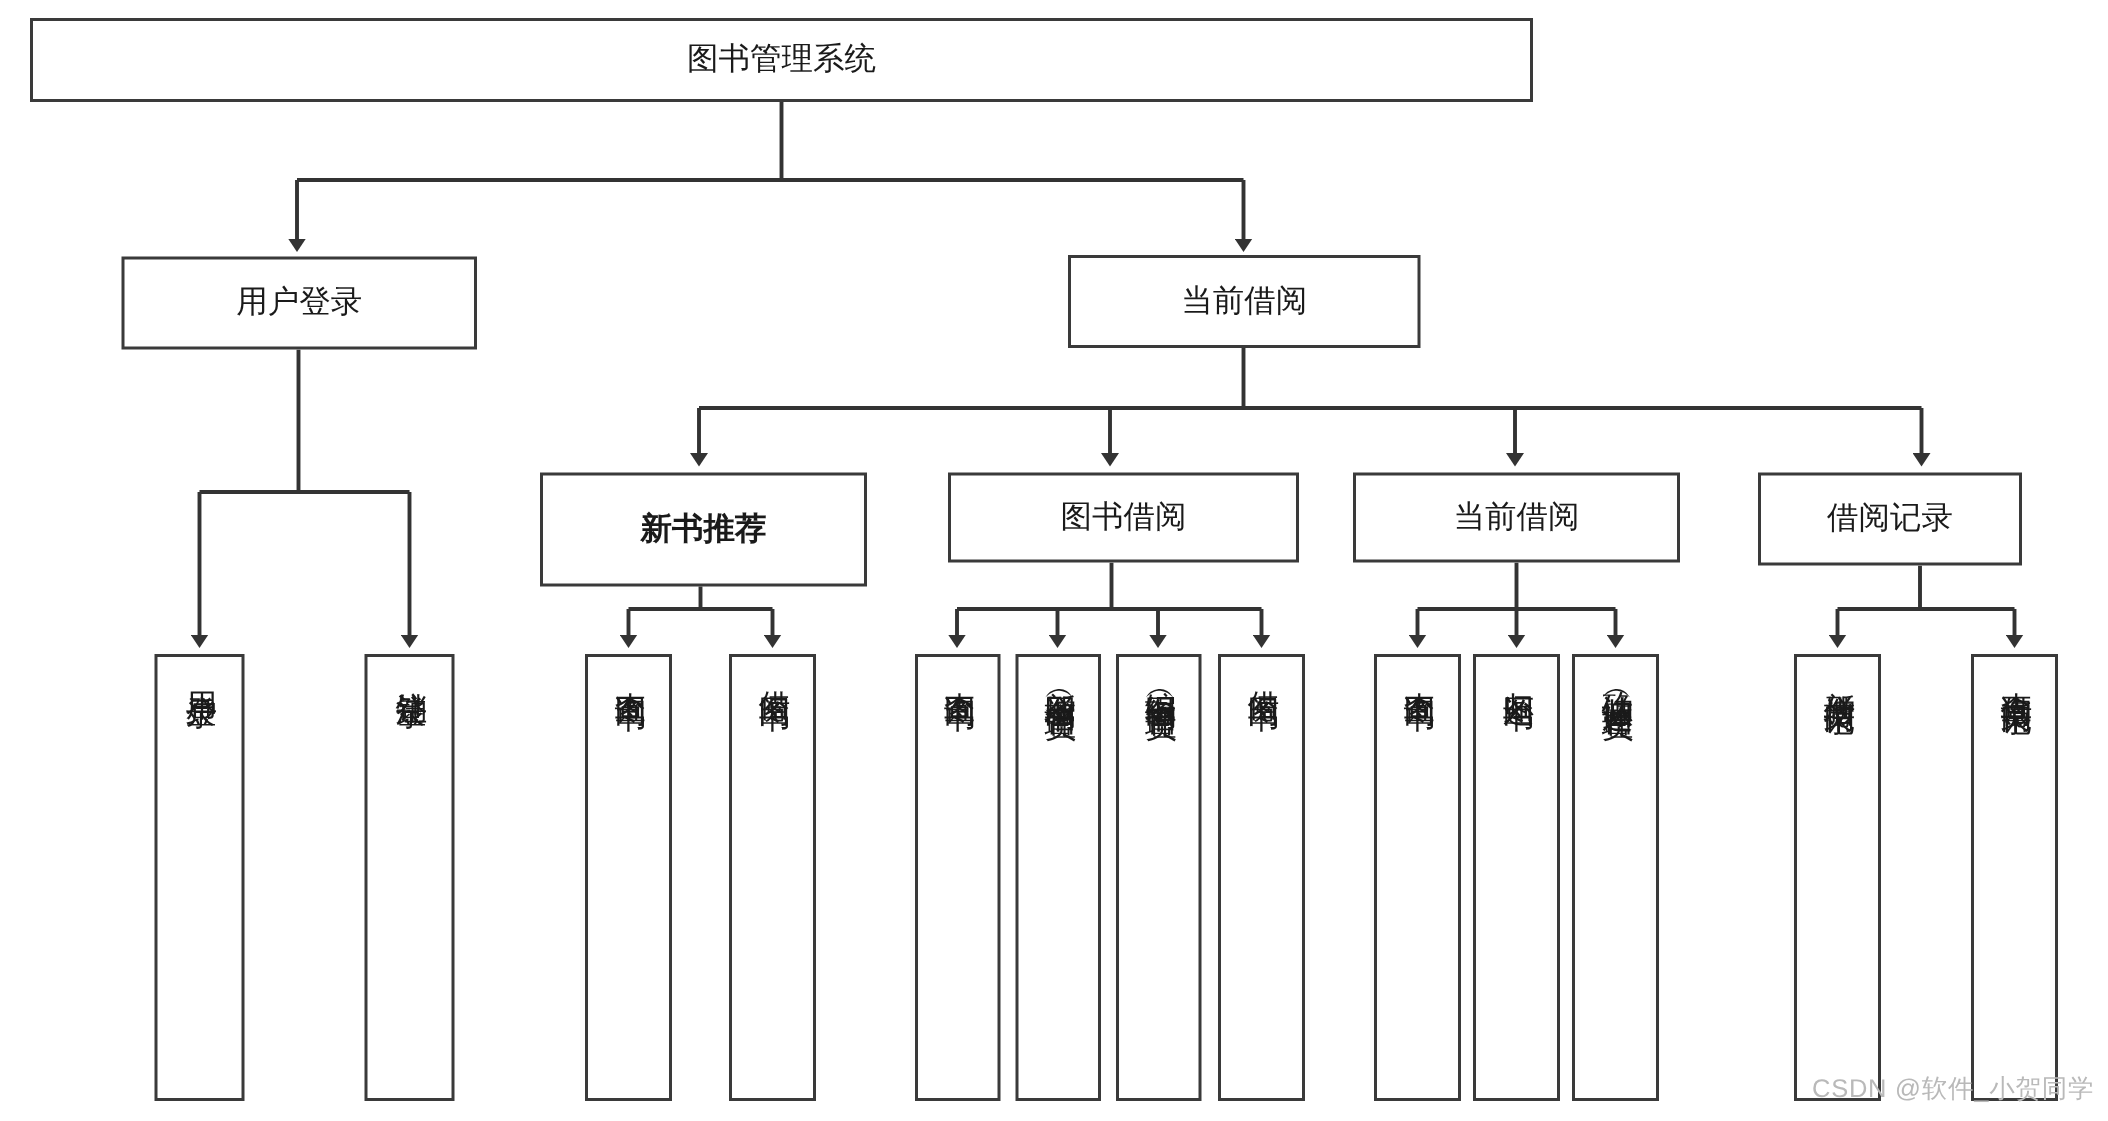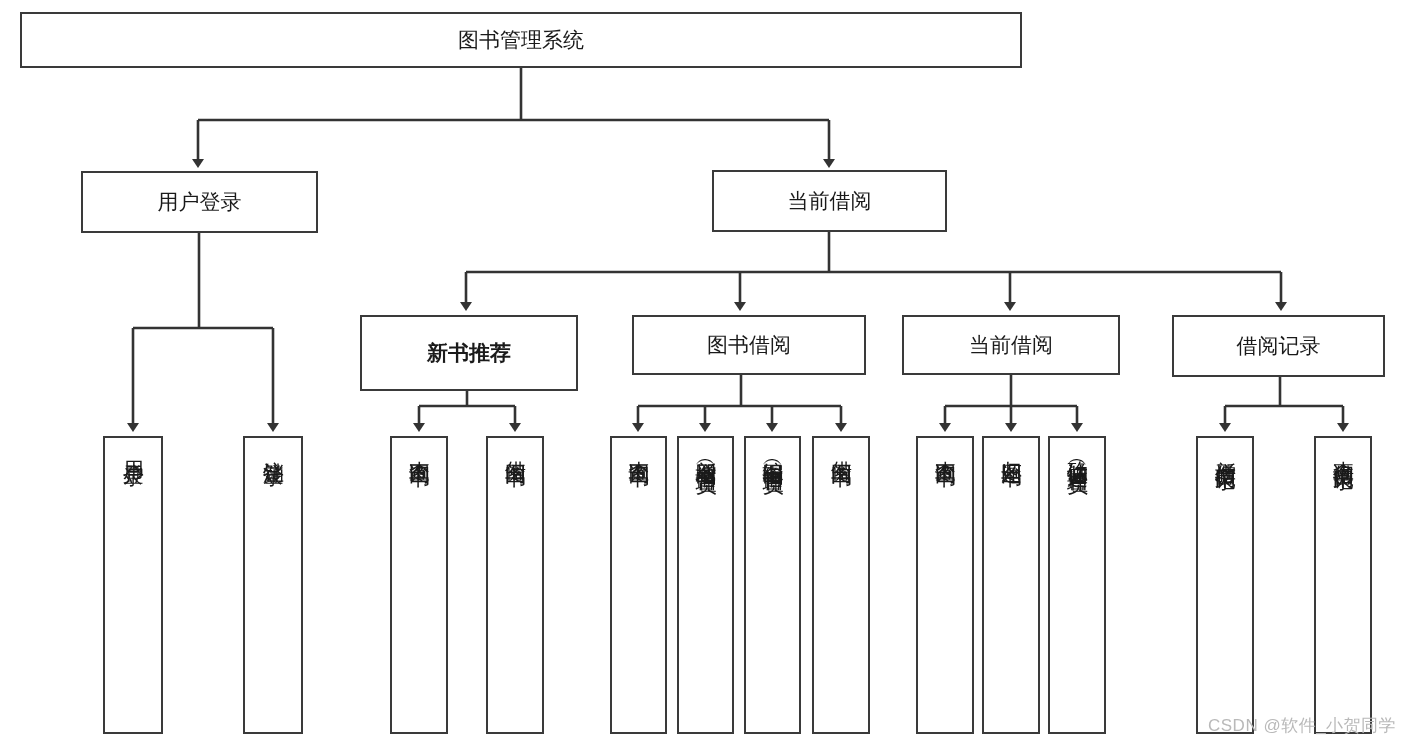--- a/index.html
+++ b/index.html
@@ -136,21 +136,21 @@
 
   <div class="node horizontal" style="left:360px; top:315px; width:218px; height:76px;font-weight:bold;">
     <span class="label">新书推荐</span>
   </div>
   <div class="node horizontal" style="left:632px; top:315px; width:234px; height:60px;">
     <span class="label">图书借阅</span>
   </div>
   <div class="node horizontal" style="left:902px; top:315px; width:218px; height:60px;">
     <span class="label">当前借阅</span>
   </div>
-  <div class="node horizontal" style="left:1172px; top:315px; width:213px; height:62px;">
+  <div class="node horizontal" style="left:1172px; top:315px; width:176px; height:62px;">
     <span class="label">借阅记录</span>
   </div>
 
   <div class="node vertical" style="left:103px; top:436px; width:60px; height:298px;">
     <span class="label">用户登录</span>
   </div>
   <div class="node vertical" style="left:243px; top:436px; width:60px; height:298px;">
     <span class="label">注销登录</span>
   </div>
 

